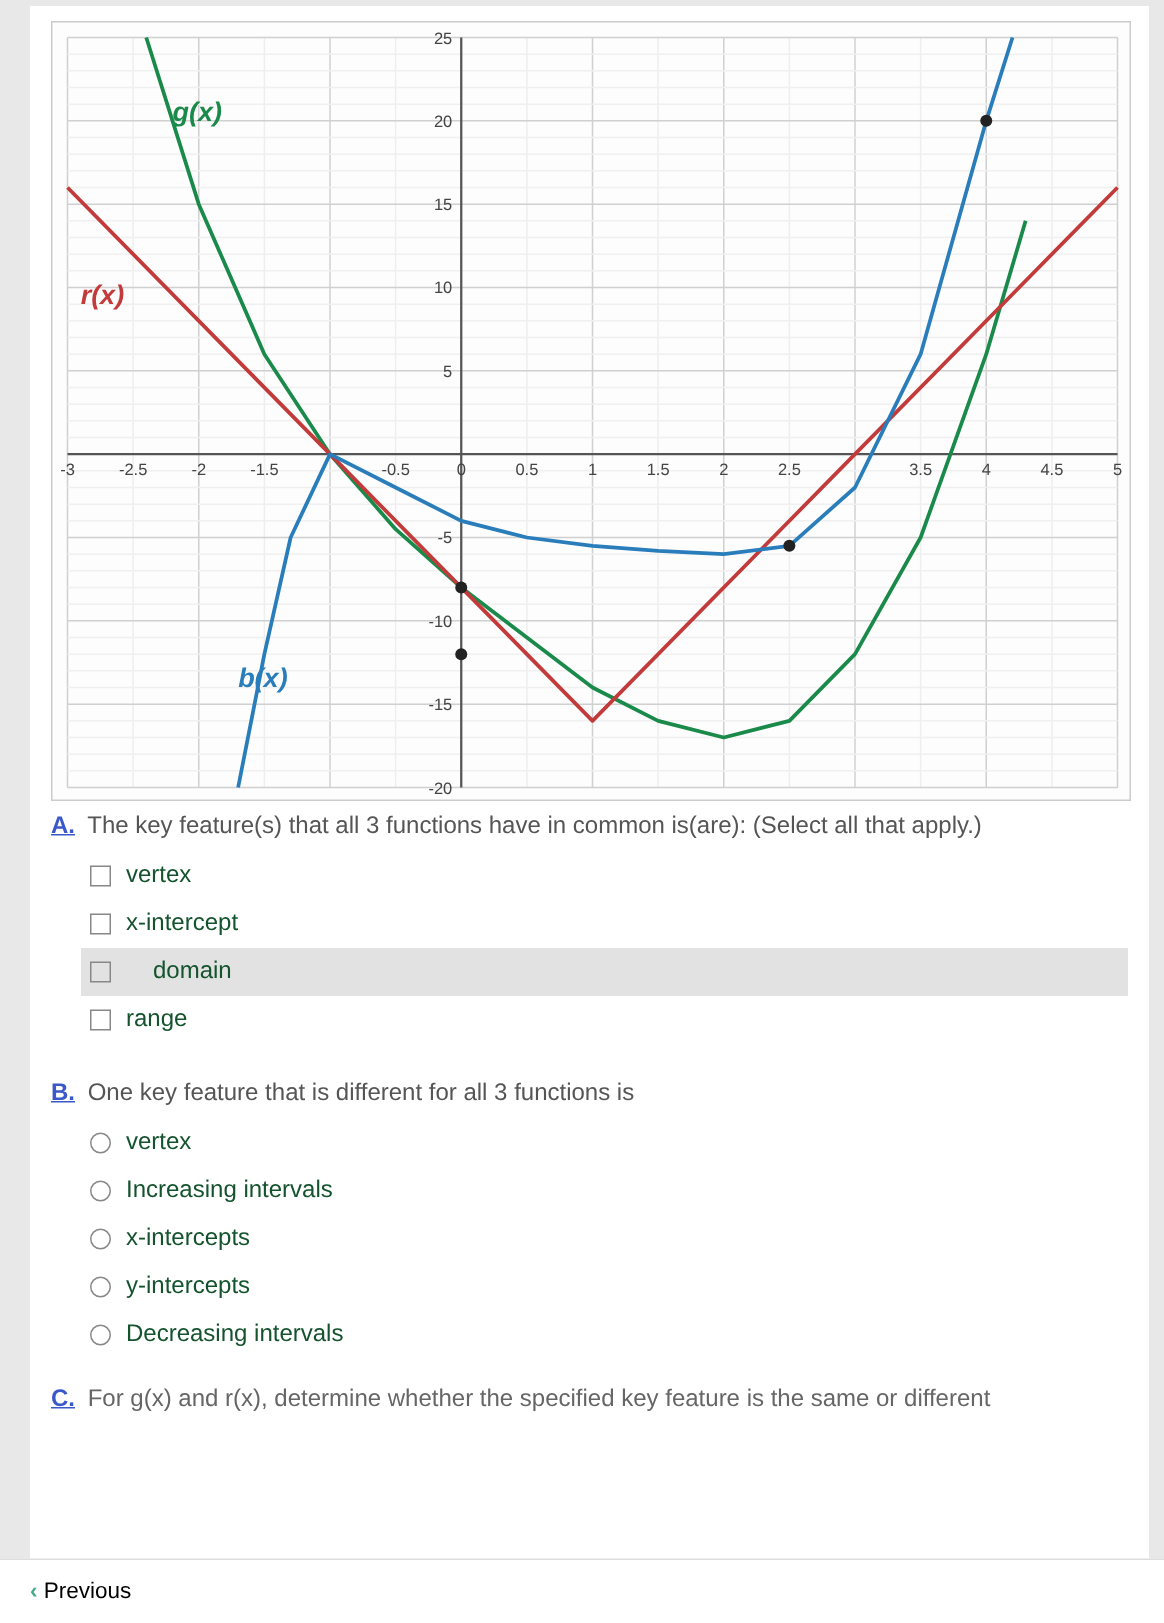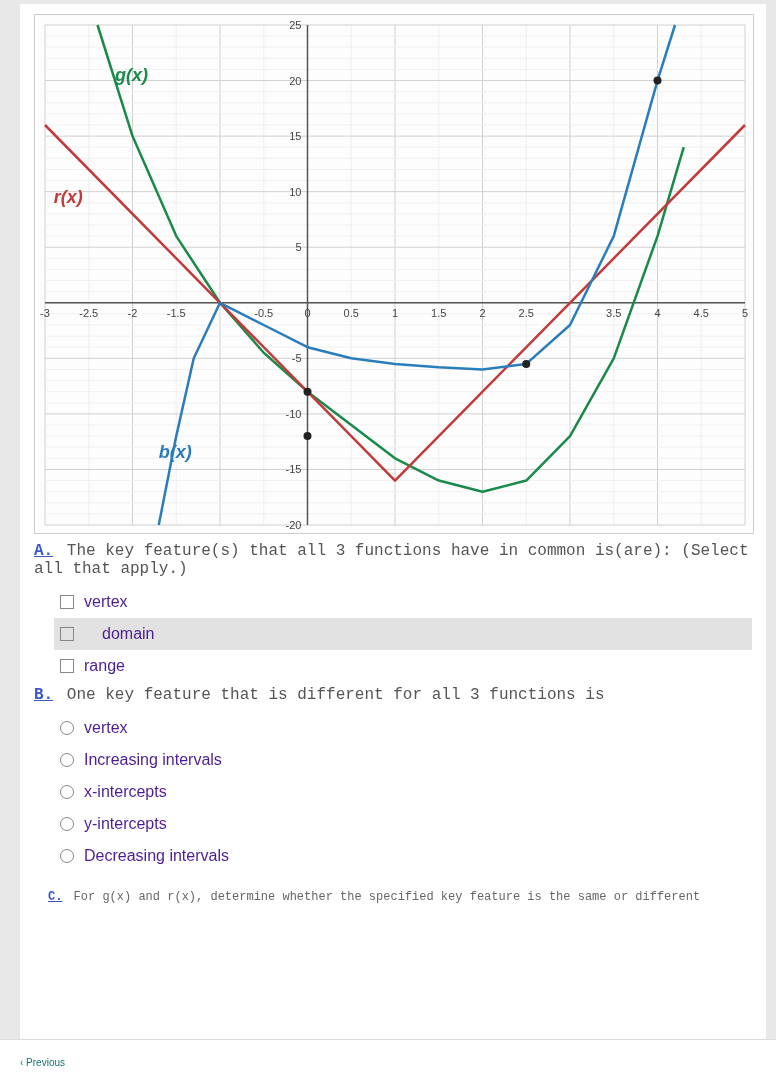--- a/index.html
+++ b/index.html
@@ -20,35 +20,35 @@
   }
   .graph-wrap {
     width: 720px;
     height: 520px;
     background: #fdfdfd;
     position: relative;
     border: 1px solid #ccc;
     margin-bottom: 8px;
   }
   .graph-wrap svg { display:block; }
-  .q-line { margin: 6px 0 8px 0; font-size: 16px; color:#555;font-family:Liberation Mono, monospace;}
+  .q-line { margin: 6px 0 8px 0; font-size: 16px; color:#555;}
   .q-letter { color:#3a58c9; text-decoration: underline; font-weight:600; margin-right:4px;}
   .opts { list-style:none; padding-left: 20px; }
-  .opts li { padding: 7px 6px; font-size:16px; color:#4c1d95; display:flex; align-items:center; gap:10px;}
+  .opts li { padding: 7px 6px; font-size:16px; color:#14532d; display:flex; align-items:center; gap:10px;}
   .opts li.hl { background:#e2e2e2;gap:28px; }
   .cb { width:14px; height:14px; border:1.5px solid #888; display:inline-block; flex-shrink:0;}
   .rb { width:14px; height:14px; border:1.5px solid #888; border-radius:50%; display:inline-block; flex-shrink:0;}
-  .section-b { margin-top:4px; }
-  .section-c { margin-top:18px; font-size:12px; color:#666;margin-left:14px;}
+  .section-b { margin-top:24px; }
+  .section-c { margin-top:18px; font-size:16px; color:#666;}
   .footer {
     position:absolute; bottom:0; left:0; right:0;
     background:#fff; border-top:1px solid #ddd;
     padding:12px 20px;
   }
-  .prev { color:#0f766e; font-size:10px; }
+  .prev { color:#000000; font-size:15px; }
   .prev::before { content:"‹ "; color:#4a8; font-weight:600;}
 </style>
 </head>
 <body>
 
 <div class="page">
 
   <div class="graph-wrap">
     <svg id="graph-svg" width="720" height="520" viewBox="0 0 720 520">
         <line x1="10" y1="10" x2="10" y2="510" stroke="#d0d0d0" stroke-width="1"></line>
@@ -155,20 +155,24 @@
 
   <div class="q-line">
     <span class="q-letter">A.</span>
     <span>The key feature(s) that all 3 functions have in common is(are): (Select all that apply.)</span>
   </div>
   <ul class="opts" id="opts-a">
       <li>
         <span class="cb"></span>
         <span>vertex</span>
       </li>
+      <li>
+        <span class="cb"></span>
+        <span>x-intercept</span>
+      </li>
       <li class="hl">
         <span class="cb"></span>
         <span>domain</span>
       </li>
       <li>
         <span class="cb"></span>
         <span>range</span>
       </li>
     </ul>
 

